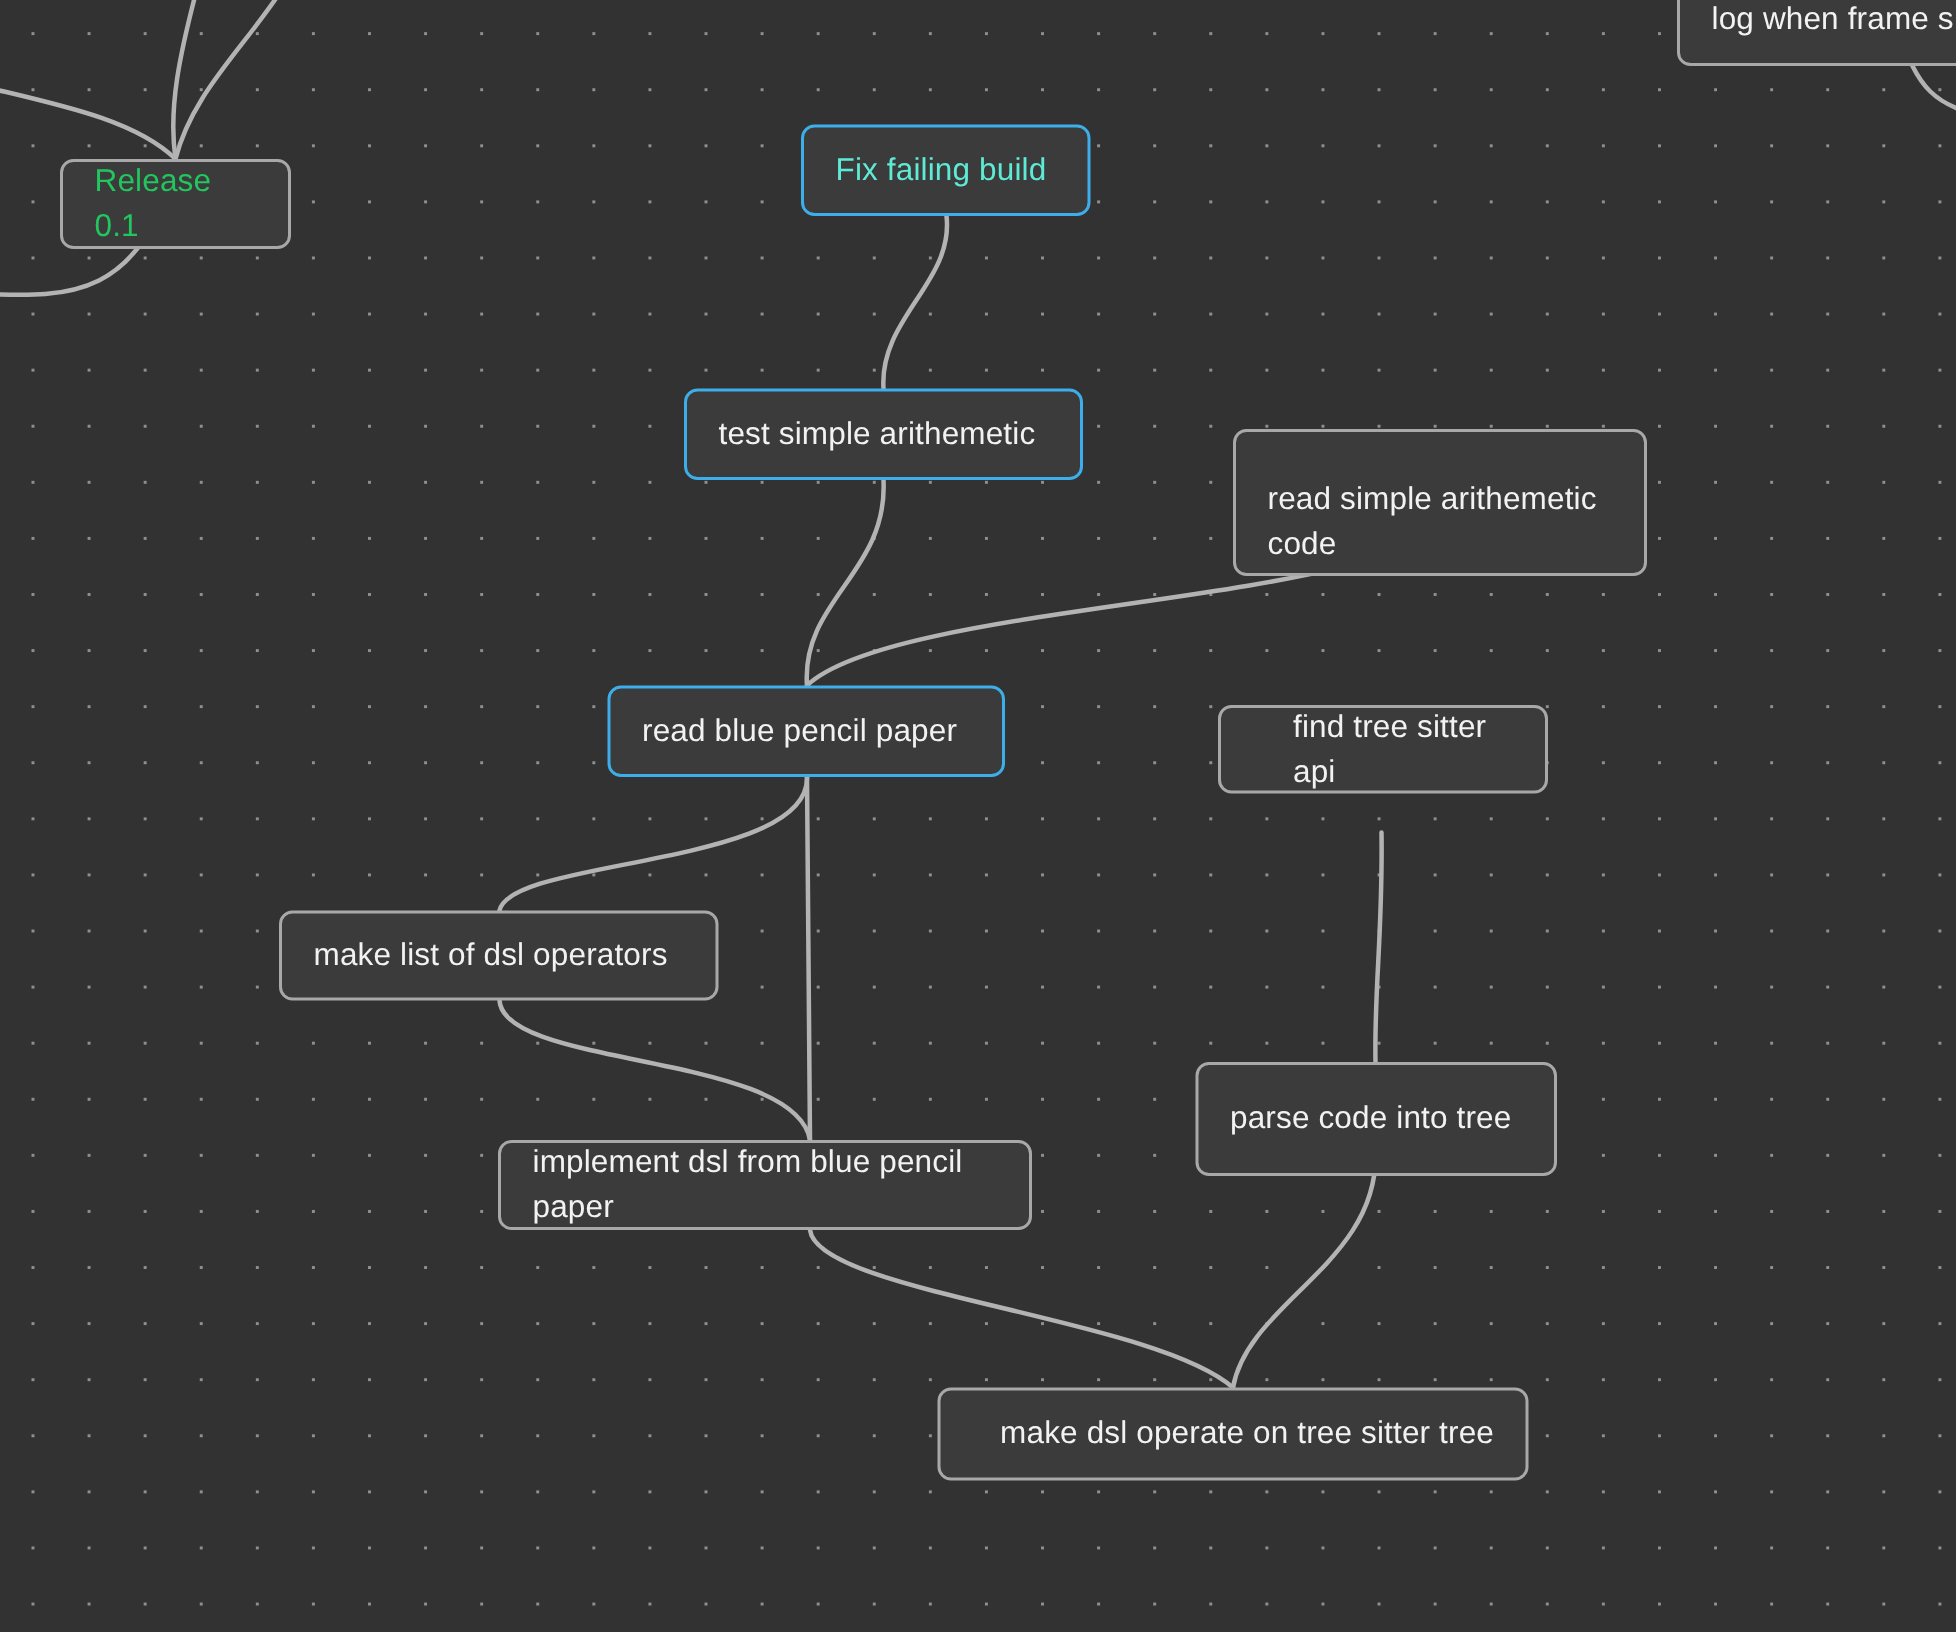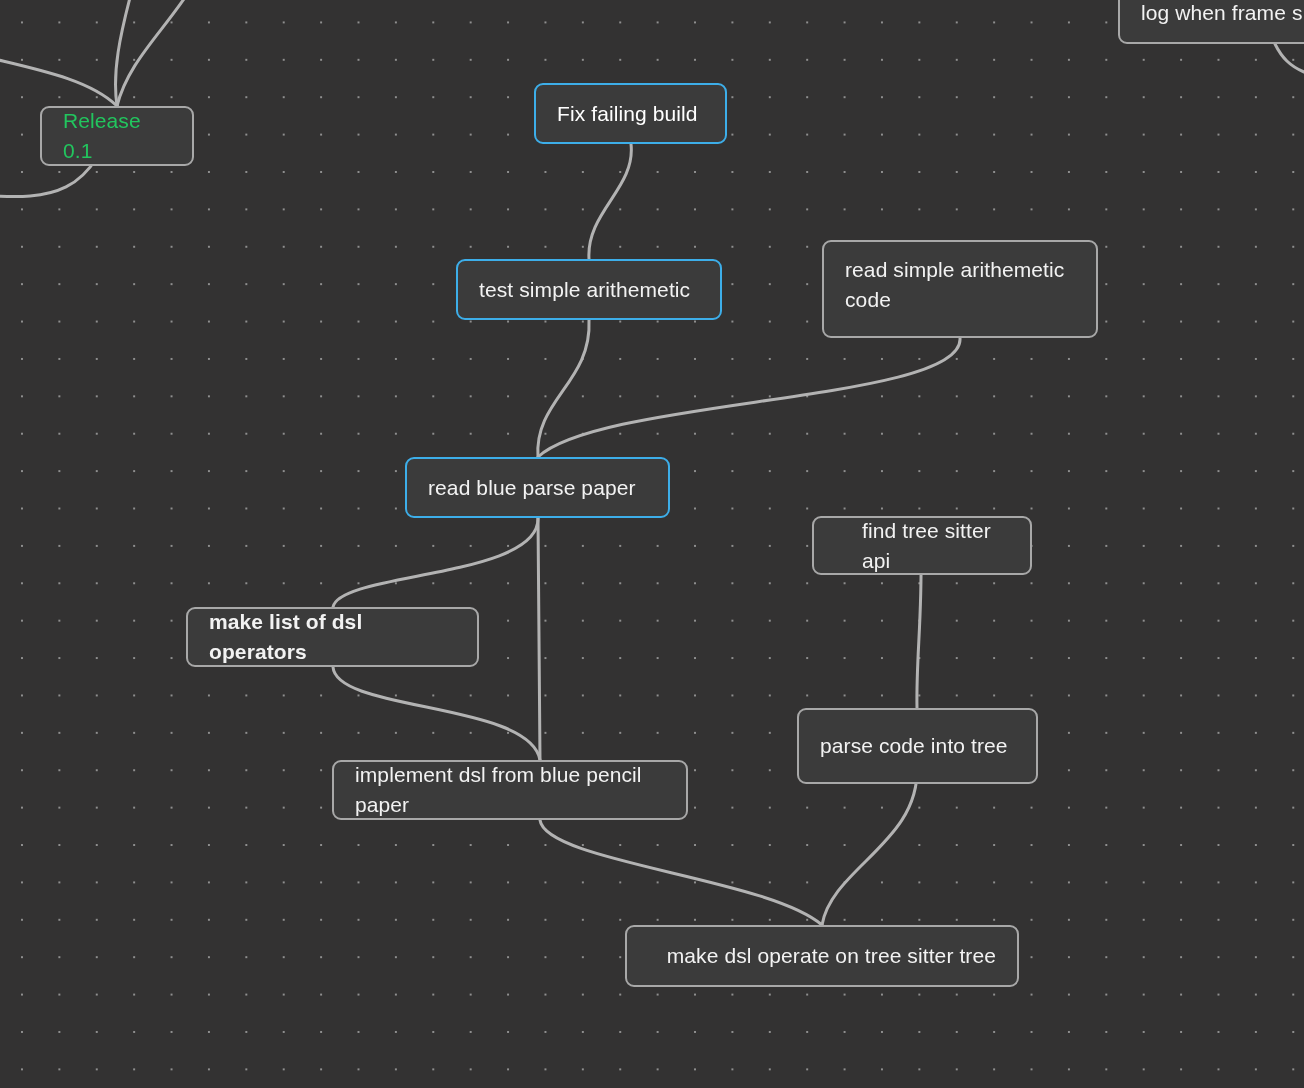--- a/index.html
+++ b/index.html
@@ -49,21 +49,22 @@
     cursor: pointer;
   }
 
   .node.selected {
     border-color: #3daee9;
     border-width: 2.5px;
   }
 
   .node.multiline {
     align-items: flex-start;
-    padding-top: 13px;
+    padding-top: 30px;
+    margin-top: 46px;
   }
 
   .node-label {
     display: block;
     width: 100%;
   }
 </style>
 </head>
 <body>
 
@@ -81,23 +82,23 @@
       <path d="M 538,518 C 540,578 340,572 333,607" fill="none" stroke="#b3b3b3" stroke-width="3" stroke-linecap="round"></path>
       <path d="M 538,518 L 540,760" fill="none" stroke="#b3b3b3" stroke-width="3" stroke-linecap="round"></path>
       <path d="M 333,667 C 336,712 530,702 540,760" fill="none" stroke="#b3b3b3" stroke-width="3" stroke-linecap="round"></path>
       <path d="M 540,820 C 545,862 768,878 822,925" fill="none" stroke="#b3b3b3" stroke-width="3" stroke-linecap="round"></path>
       <path d="M 921,555 C 922,620 916,660 917,708" fill="none" stroke="#b3b3b3" stroke-width="3" stroke-linecap="round"></path>
       <path d="M 917,767 C 920,842 832,868 822,925" fill="none" stroke="#b3b3b3" stroke-width="3" stroke-linecap="round"></path>
     </svg>
 
 <div class="node" style="left: 1118px; top: -18px; width: 230px; height: 62px; background: rgb(59, 59, 59); border-color: rgb(168, 168, 168); color: rgb(242, 242, 242);"><span class="node-label">log when frame s</span></div>
     <div class="node" style="left: 40px; top: 106px; width: 154px; height: 60px; background: rgb(59, 59, 59); border-color: rgb(168, 168, 168); color: #22c55e;"><span class="node-label">Release 0.1</span></div>
-    <div class="node selected" style="left: 534px; top: 83px; width: 193px; height: 61px; background: rgb(59, 59, 59); border-color: rgb(61, 174, 233); color: #ffffff;"><span class="node-label">Fix failing build</span></div>
+    <div class="node selected" style="left: 534px; top: 83px; width: 193px; height: 61px; background: rgb(59, 59, 59); border-color: rgb(61, 174, 233); color: #5eead4;"><span class="node-label">Fix failing build</span></div>
     <div class="node selected" style="left: 456px; top: 259px; width: 266px; height: 61px; background: rgb(59, 59, 59); border-color: rgb(61, 174, 233); color: rgb(242, 242, 242);"><span class="node-label">test simple arithemetic</span></div>
     <div class="node multiline" style="left: 822px; top: 240px; width: 276px; height: 98px; background: rgb(59, 59, 59); border-color: rgb(168, 168, 168); color: rgb(242, 242, 242);"><span class="node-label">read simple arithemetic
 code</span></div>
-    <div class="node selected" style="left: 405px; top: 457px; width: 265px; height: 61px; background: rgb(59, 59, 59); border-color: rgb(61, 174, 233); color: rgb(242, 242, 242);"><span class="node-label">read blue parse paper</span></div>
-    <div class="node" style="left: 812px; top: 516px; width: 220px; height: 59px; background: rgb(59, 59, 59); border-color: rgb(168, 168, 168); color: rgb(242, 242, 242); padding-left: 48px;"><span class="node-label">find tree sitter api</span></div>
-    <div class="node" style="left: 186px; top: 607px; width: 293px; height: 60px; background: rgb(59, 59, 59); border-color: rgb(168, 168, 168); color: rgb(242, 242, 242); font-weight: bold;"><span class="node-label">make list of dsl operators</span></div>
+    <div class="node selected" style="left: 405px; top: 457px; width: 265px; height: 61px; background: rgb(59, 59, 59); border-color: rgb(61, 174, 233); color: rgb(242, 242, 242);"><span class="node-label">read blue pencil paper</span></div>
+    <div class="node" style="left: 812px; top: 470px; width: 220px; height: 59px; background: rgb(59, 59, 59); border-color: rgb(168, 168, 168); color: rgb(242, 242, 242); padding-left: 48px;"><span class="node-label">find tree sitter api</span></div>
+    <div class="node" style="left: 186px; top: 607px; width: 293px; height: 60px; background: rgb(59, 59, 59); border-color: rgb(168, 168, 168); color: rgb(242, 242, 242);"><span class="node-label">make list of dsl operators</span></div>
     <div class="node" style="left: 797px; top: 708px; width: 241px; height: 76px; background: rgb(59, 59, 59); border-color: rgb(168, 168, 168); color: rgb(242, 242, 242);"><span class="node-label">parse code into tree</span></div>
     <div class="node" style="left: 332px; top: 760px; width: 356px; height: 60px; background: rgb(59, 59, 59); border-color: rgb(168, 168, 168); color: rgb(242, 242, 242);"><span class="node-label">implement dsl from blue pencil paper</span></div>
     <div class="node" style="left: 625px; top: 925px; width: 394px; height: 62px; background: rgb(59, 59, 59); border-color: rgb(168, 168, 168); color: rgb(242, 242, 242); text-align: right;"><span class="node-label">make dsl operate on tree sitter tree</span></div>
   </div>
 
 </body></html>

